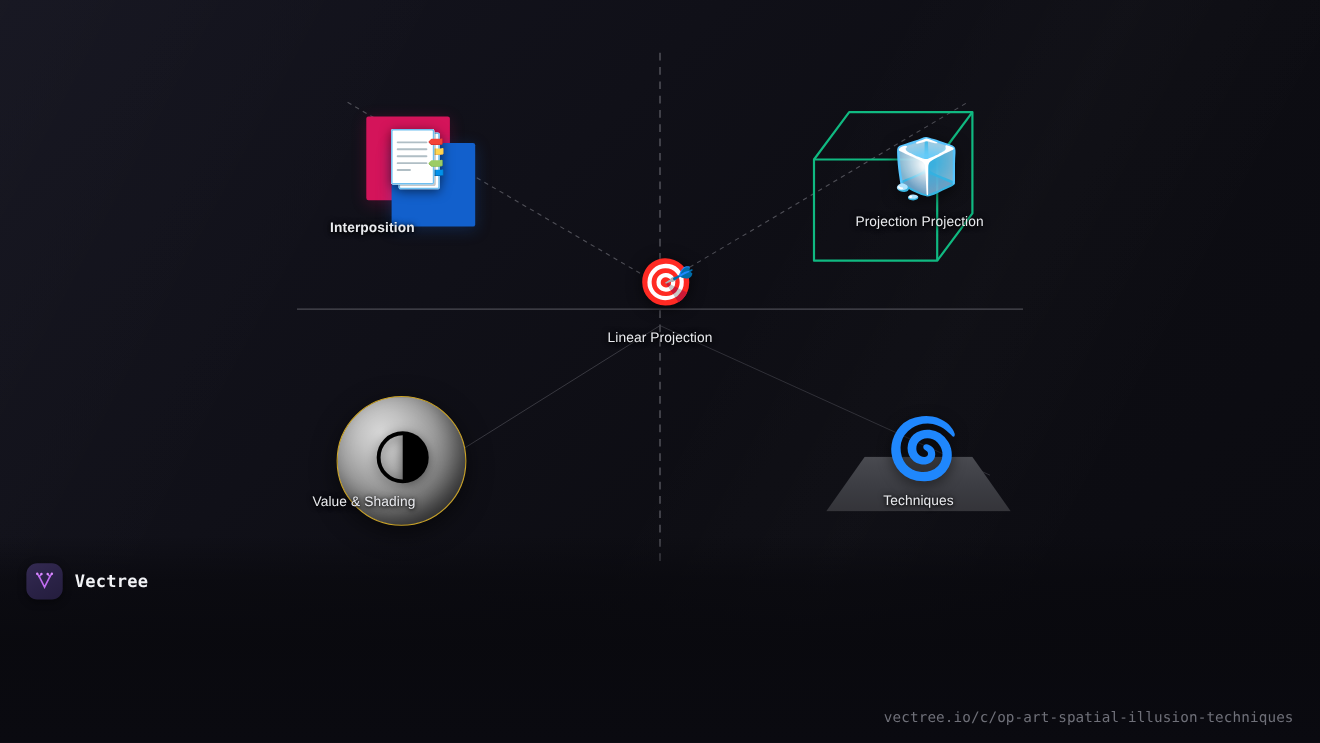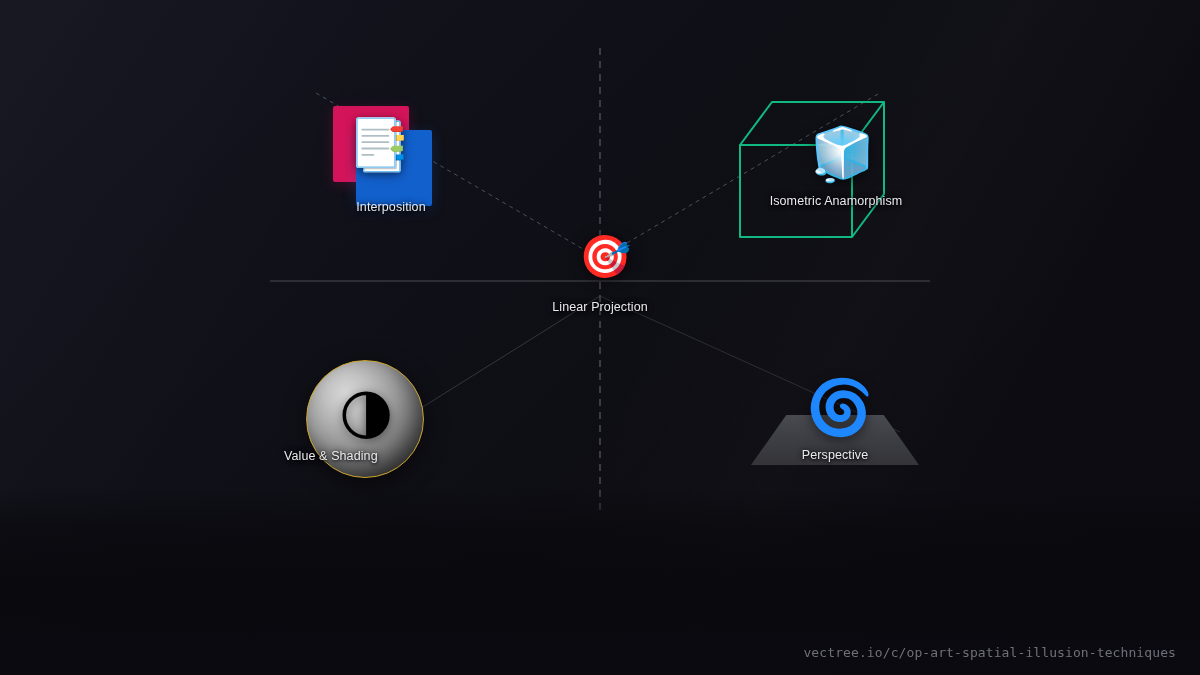--- a/index.html
+++ b/index.html
@@ -77,21 +77,21 @@
     width: 76px; height: 76px;
     background: #1260cc;
     box-shadow: 0 3px 14px rgba(18,96,204,0.25);
   }
   #interposition .emoji {
     position: absolute;
     left: 48px; top: 28px;
     font-size: 50px;
     filter: drop-shadow(0 2px 5px rgba(0,0,0,0.55));
   }
-  #interposition .node-label { left: 17px; top: 108px; width: 148px; text-align: center; }
+  #interposition .node-label { left: 0; top: 108px; width: 148px; text-align: left; font-weight: bold; }
 
   
   #isometric { left: 726px; top: 86px; width: 220px; height: 170px; }
   #isometric .emoji {
     position: absolute;
     left: 84px; top: 42px;
     font-size: 52px;
     filter: drop-shadow(0 3px 7px rgba(0,0,0,0.6));
   }
   #isometric .node-label { left: 0; top: 108px; width: 220px; text-align: center; }
@@ -228,39 +228,59 @@
 
   <div class="node" id="isometric">
     <svg width="220" height="170" style="position:absolute;left:0;top:0;" viewBox="0 0 220 170" xmlns="http://www.w3.org/2000/svg">
       <g fill="none" stroke="#10b981" stroke-width="2" stroke-linejoin="round">
         <rect x="14" y="59" width="112" height="92"></rect>
         <polyline points="14,59 46,16 158,16 158,108 126,151"></polyline>
         <line x1="126" y1="59" x2="158" y2="16"></line>
       </g>
     </svg>
     <span class="emoji">🧊</span>
-    <span class="node-label">Isometric Anamorphism</span>
+    <span class="node-label">Projection Projection</span>
   </div>
 
   <div class="node" id="shading">
     <div class="sphere"></div>
     <span class="emoji">🌗</span>
     <span class="node-label">Value &amp; Shading</span>
   </div>
 
   <div class="node" id="anamorphism">
     <div class="plane"></div>
     <span class="emoji">🌀</span>
-    <span class="node-label">Perspective</span>
+    <span class="node-label">Techniques</span>
   </div>
 
   <div class="node" id="vanishing">
     <span class="emoji">🎯</span>
     <span class="node-label">Linear Projection</span>
   </div>
 
   <div id="caption-scrim"></div>
 
+  <div id="brand">
+    <div id="brand-mark">
+      <svg width="21" height="21" viewBox="0 0 24 24" xmlns="http://www.w3.org/2000/svg">
+        <g stroke="#c06cf0" stroke-width="1.7" fill="none" stroke-linecap="round">
+          <path d="M6.5 7 L12 18 L17.5 7"></path>
+          <path d="M6.5 7 L4.6 4.4"></path>
+          <path d="M6.5 7 L8.6 4.6"></path>
+          <path d="M17.5 7 L15.4 4.6"></path>
+          <path d="M17.5 7 L19.4 4.4"></path>
+        </g>
+        <g fill="#d98bff">
+          <circle cx="4.4" cy="4.1" r="1.25"></circle>
+          <circle cx="8.8" cy="4.3" r="1.25"></circle>
+          <circle cx="15.2" cy="4.3" r="1.25"></circle>
+          <circle cx="19.6" cy="4.1" r="1.25"></circle>
+        </g>
+      </svg>
+    </div>
+    <span id="brand-name">Vectree</span>
+  </div>
 
 
   <div id="source-url">vectree.io/c/op-art-spatial-illusion-techniques</div>
 
 </div>
 
 </body></html>

